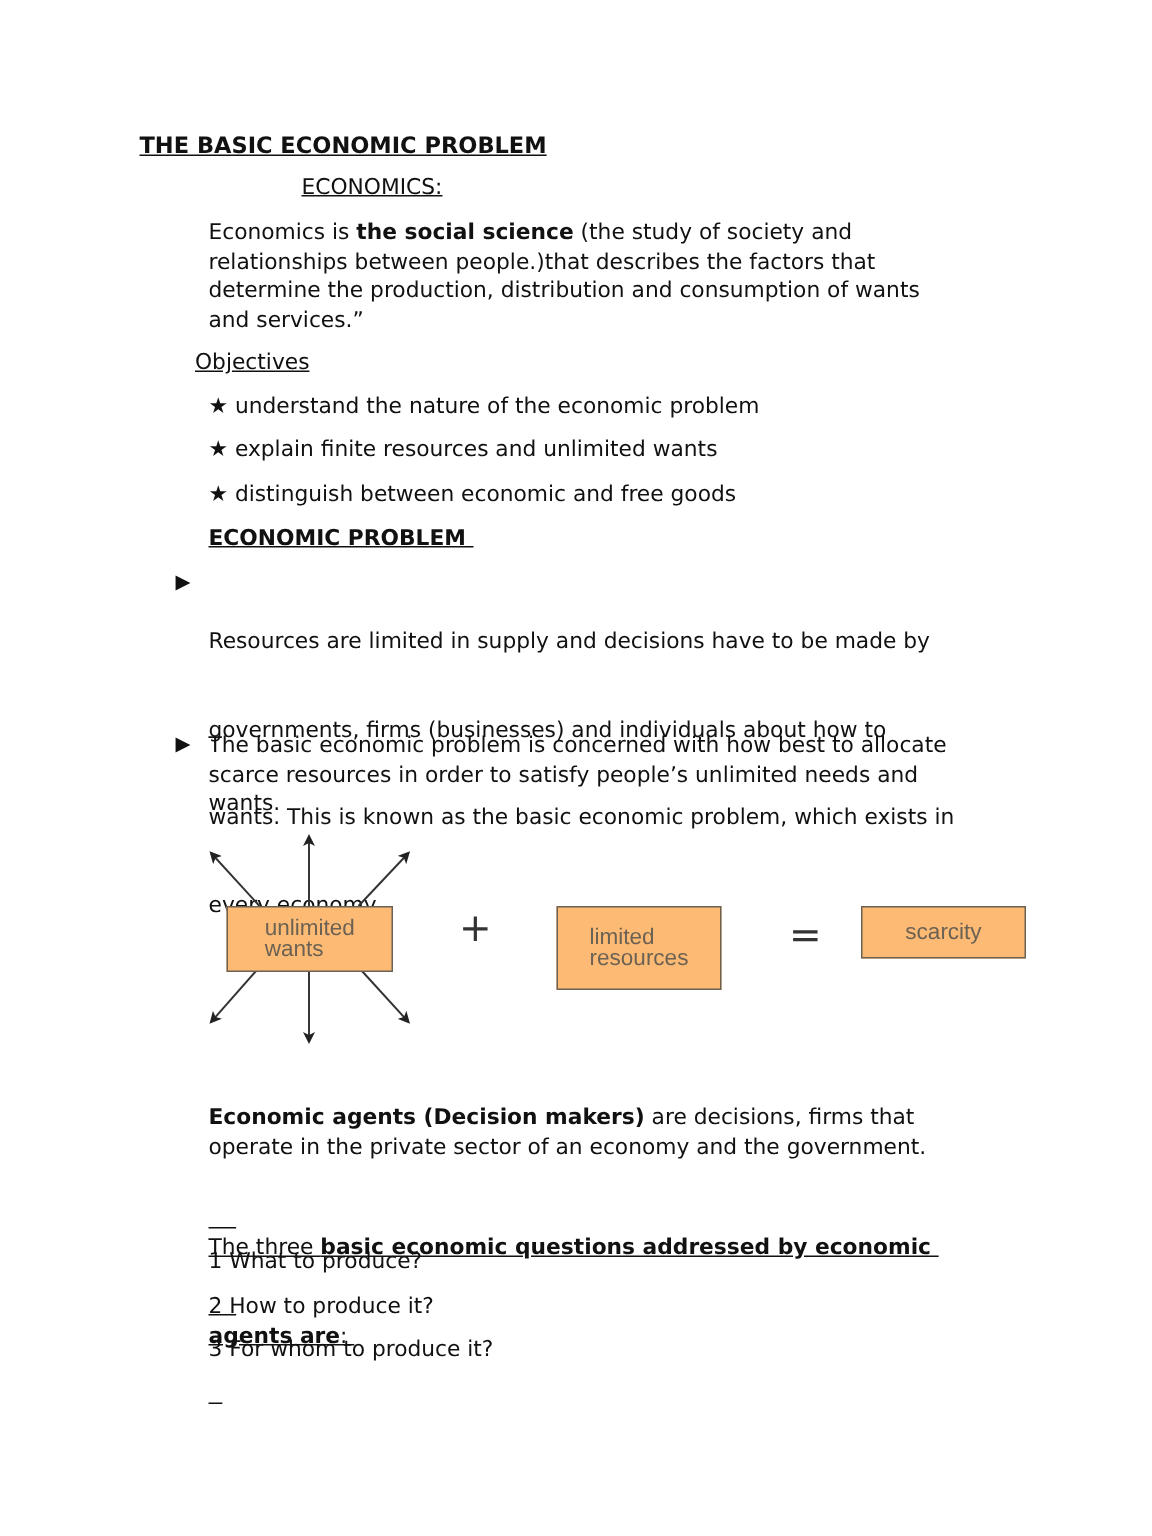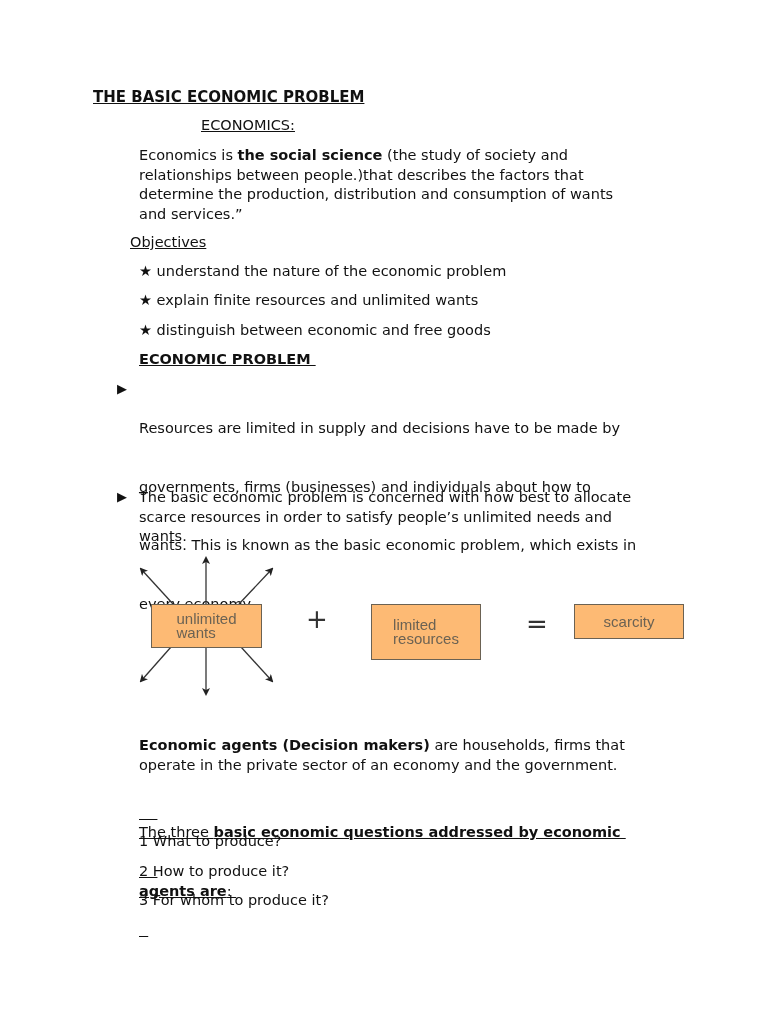--- a/index.html
+++ b/index.html
@@ -96,21 +96,21 @@
     </div>
 
     <div class="op" style="left:526px; top:609px;">=</div>
 
     <div class="box" style="left:574px; top:604px; width:110px; height:35px;">
       <div>scarcity</div>
     </div>
   </div>
 
   <div class="para" style="top:736px;">
-    <div><span class="b">Economic agents (Decision makers)</span><span> are households, firms that</span></div>
+    <div><span class="b">Economic agents (Decision makers)</span><span> are decisions, firms that</span></div>
     <div>operate in the private sector of an economy and the government.</div>
   </div>
 
   <div class="para u" style="top:784px; white-space:pre;">
     <div><span>The three </span><span class="b">basic economic questions addressed by economic </span></div>
     <div><span class="b">agents are</span><span>: </span></div>
   </div>
 
   <div class="abs" style="left:139px; top:833px;">1 What to produce?</div>
   <div class="abs" style="left:139px; top:863px;">2 How to produce it?</div>

